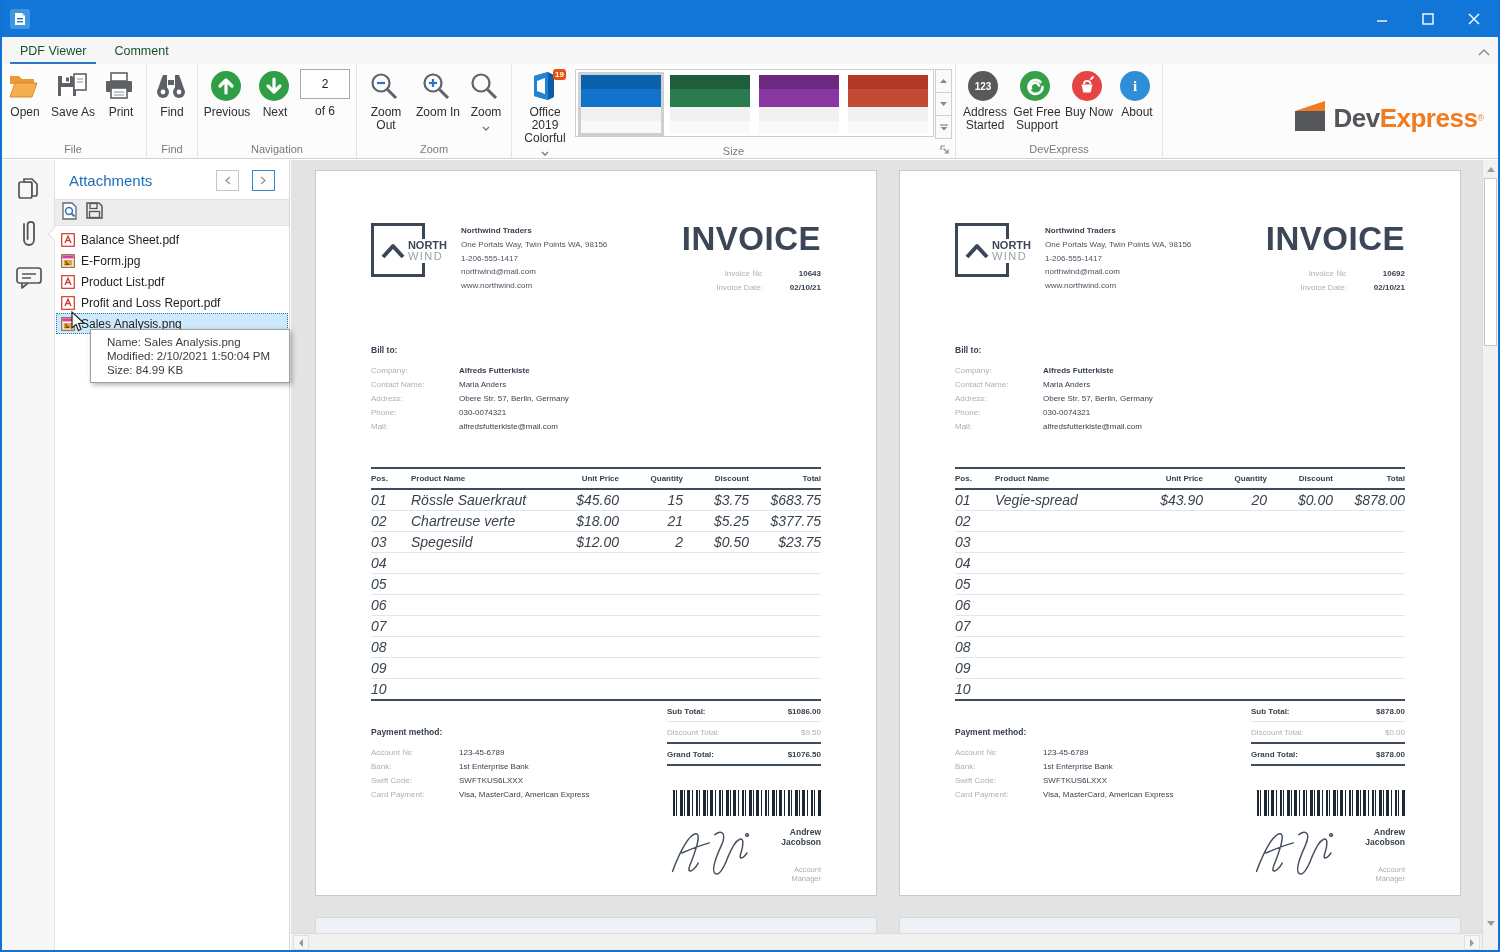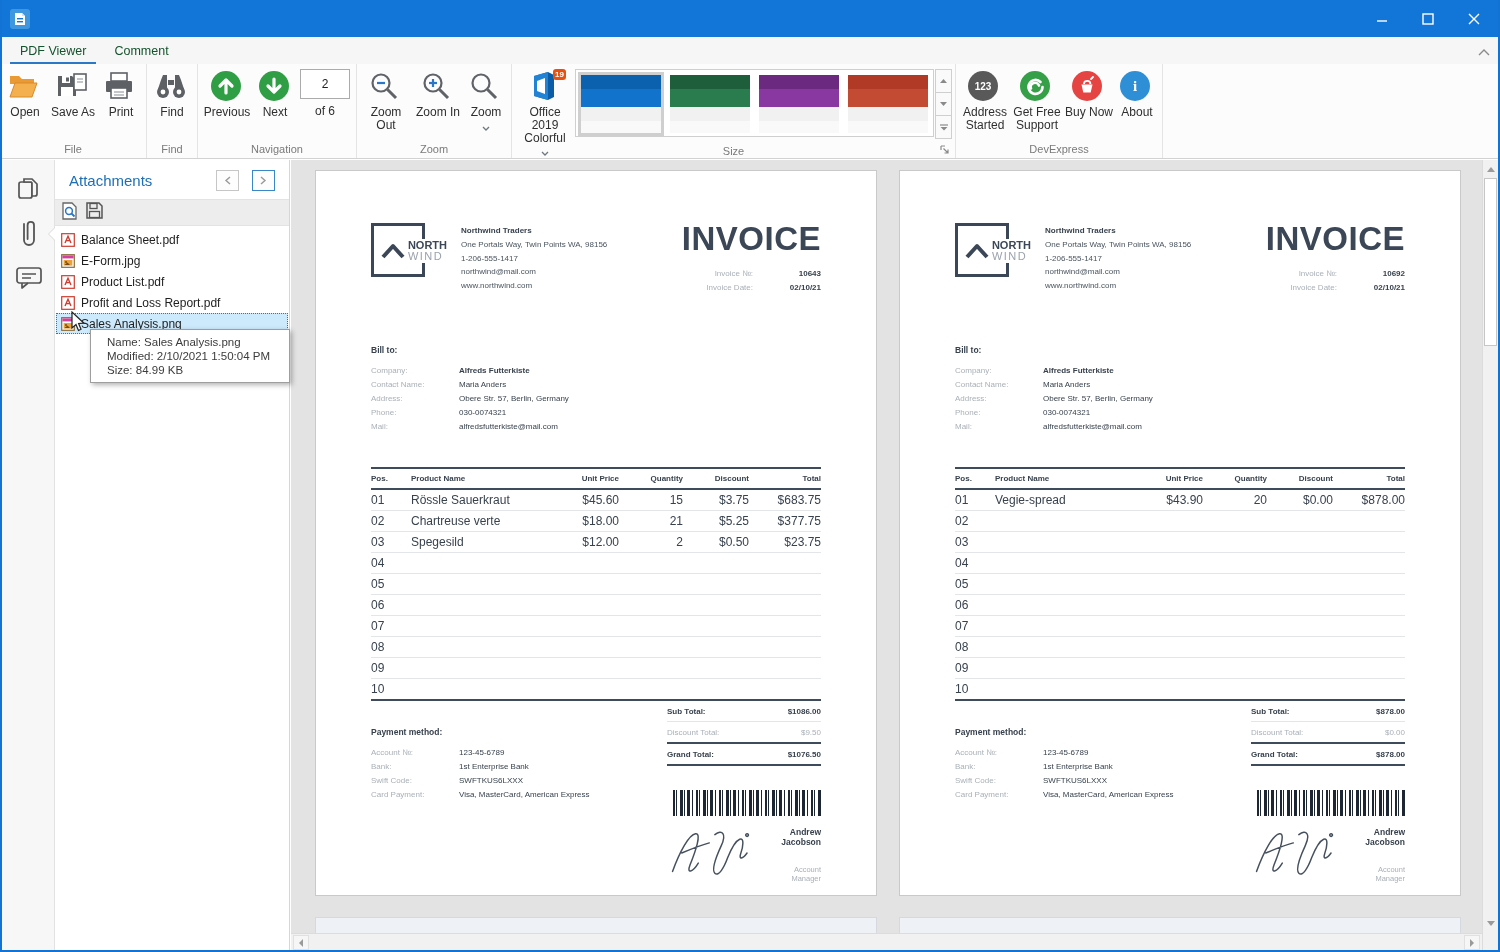--- a/index.html
+++ b/index.html
@@ -76,31 +76,31 @@
   
   .ph{display:flex;}
   .nwlogo{width:54px;height:54px;border:3px solid #3b4757;position:relative;box-sizing:border-box;flex:0 0 auto;}
   .nwtxt{position:absolute;right:-27px;top:13px;background:#fff;padding:1px 2px;line-height:11px;}
   .nw1{font-size:11px;font-weight:bold;color:#3b4757;}
   .nw2{font-size:11px;color:#9aa2ac;letter-spacing:1.5px;}
   .cinfo{margin-left:36px;font-size:8px;line-height:13.8px;padding-top:1px;color:#4a545f;}
   .cinfo .cname{font-weight:bold;color:#38424e;}
   .pright{margin-left:auto;width:160px;text-align:right;}
   .ititle{font-size:33px;font-weight:bold;color:#3b4656;line-height:32px;letter-spacing:0.5px;margin-bottom:12px;}
-  .meta-row{display:grid;grid-template-columns:1fr 58px;font-size:8px;line-height:14px;gap:10px;}
+  .meta-row{display:grid;grid-template-columns:1fr 58px;font-size:8px;line-height:14px;}
   .meta-row .lab{color:#a9b0b8;} .meta-row .val{font-weight:bold;}
   .billto{margin-top:50px;}
   .sect-label{font-size:8.5px;font-weight:bold;margin-bottom:9px;}
   .kv-row{display:grid;grid-template-columns:88px 1fr;font-size:8px;line-height:14px;}
   .kv-row .lab{color:#a9b0b8;} .kv-row.first .val{font-weight:bold;}
   .itable{margin-top:33px;}
   .t-grid{display:grid;grid-template-columns:40px 1fr 82px 64px 66px 72px;align-items:center;}
   .t-head{border-top:2px solid #3e4b5b;border-bottom:2px solid #3e4b5b;height:19px;font-weight:bold;font-size:8px;}
   .t-body{border-bottom:2px solid #3e4b5b;}
-  .t-row{height:20px;border-bottom:1px solid #e3e6e9;font-size:12px;}
+  .t-row{height:20px;border-bottom:1px solid #e3e6e9;font-size:14px;font-style:italic;}
   .t-row:last-child{border-bottom:none;}
   .c2,.c3,.c4,.c5{text-align:right;}
   .pbottom{display:flex;}
   .pay{flex:1;padding-top:26px;}
   .tot{width:154px;}
   .tot-row{display:flex;justify-content:space-between;align-items:center;height:20px;font-size:8px;}
   .tot-row.sub{font-weight:bold;border-bottom:1px solid #e3e6e9;}
   .tot-row.disc{color:#a9b0b8;}
   .tot-row.grand{font-weight:bold;border-top:2px solid #3e4b5b;border-bottom:2px solid #3e4b5b;}
   .barcode{margin-top:24px;width:148px;height:26px;margin-left:auto;background:repeating-linear-gradient(90deg,#1d2733 0 2px,#fff 2px 3px,#1d2733 3px 4px,#fff 4px 7px,#1d2733 7px 10px,#fff 10px 11px,#1d2733 11px 12px,#fff 12px 14px,#1d2733 14px 17px,#fff 17px 19px,#1d2733 19px 20px,#fff 20px 23px);}
@@ -382,20 +382,29 @@
           <div class="rbtn narrow">
             <span class="ric">
                 <span class="circ" style="background:#2f8fd6;font-size:15px;font-family:'Liberation Serif',serif;">i</span>
               </span>
             <span>About</span>
           </div>
         </div>
         <div class="rgroup-caption">DevExpress</div>
       </div>
 
+      <div class="dxlogo">
+        <span style="margin-right:7px;"><svg width="32" height="32" viewBox="0 0 32 32">
+              <rect x="1" y="11" width="30" height="20" fill="#54565a"></rect>
+              <path d="M1 11 L31 1 V11 z" fill="#f07c22"></path>
+            </svg></span>
+        <span class="word dx-dev">Dev</span>
+          <span class="word dx-exp">Express</span>
+          <span class="dx-reg">®</span>
+      </div>
     </div>
   </div>
 
   <div class="main">
     <div class="navstrip">
       <div class="navicon" style="margin-top:8px;">
         <svg width="26" height="26" viewBox="0 0 26 26">
             <rect x="3" y="7" width="13" height="16" rx="2" fill="#f7f7f7" stroke="#555" stroke-width="1.7"></rect>
             <path d="M9 3 h9 l4 4 v12 a2 2 0 0 1 -2 2 h-2 V7 l-4 -4" fill="none"></path>
             <path d="M8 4 h8 l5 5 v10 a2 2 0 0 1 -2 2 h-3 V8 a4 4 0 0 0 -1 -1 h-7 z" fill="#f7f7f7" stroke="#555" stroke-width="1.7"></path>

